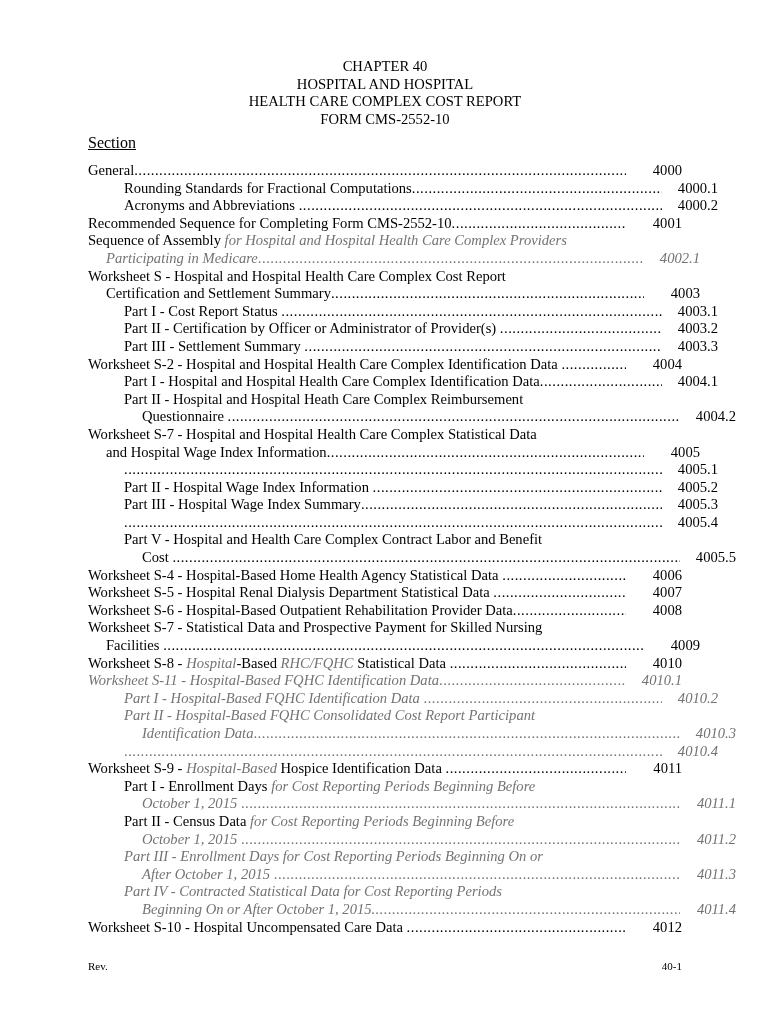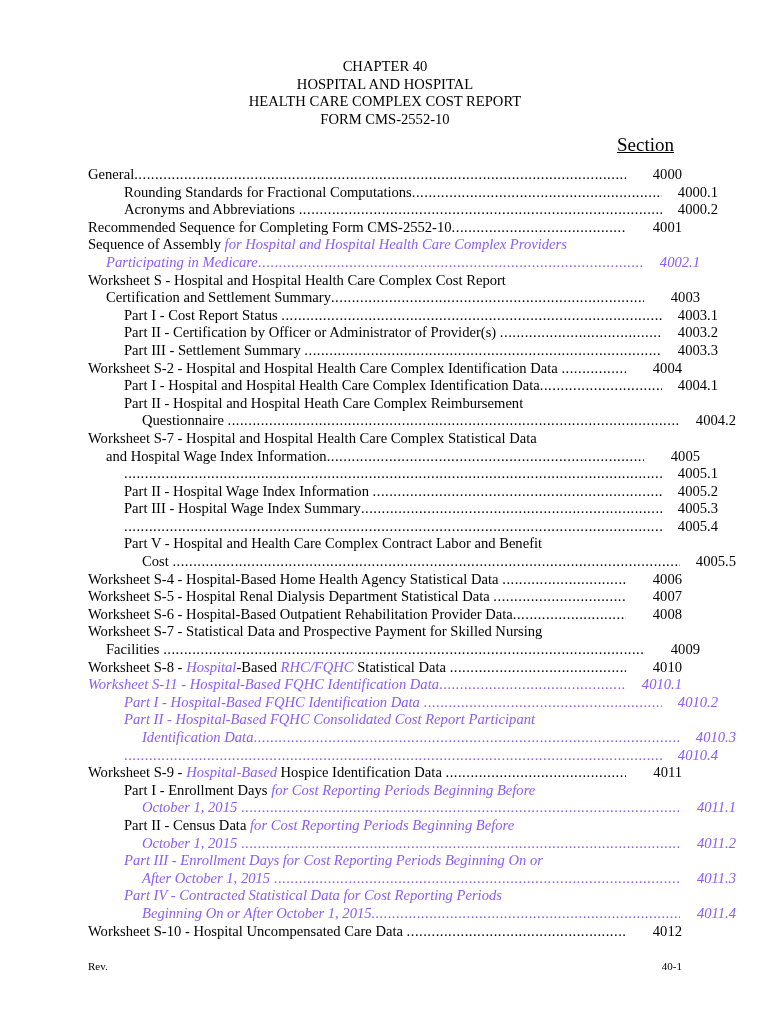--- a/index.html
+++ b/index.html
@@ -24,22 +24,22 @@
   }
   .title-block {
     text-align: center;
     font-size: 14.6px;
     line-height: 17.5px;
   }
   .title-line {
     white-space: nowrap;
   }
   .section-head {
-    text-align: right;
-    font-size: 19px;
+    text-align: left;
+    font-size: 16px;
     margin-top: 6px;
     margin-right: 8px;
   }
   .section-head span {
     text-decoration: underline;
   }
   .toc {
     margin-top: 10px;
     font-size: 14.6px;
     line-height: 17.6px;
@@ -60,21 +60,21 @@
     letter-spacing: 0.5px;
     font-size: 14.6px;
   }
   .num {
     white-space: pre;
     text-align: right;
     min-width: 52px;
     padding-left: 4px;
   }
   .red {
-    color: #8b5cf6;
+    color: #737373;
   }
   .ital {
     font-style: italic;
   }
   .ind0 { padding-left: 0px; }
   .ind1 { padding-left: 18px; }
   .ind2 { padding-left: 36px; }
   .ind3 { padding-left: 54px; }
   .footer {
     position: absolute;

